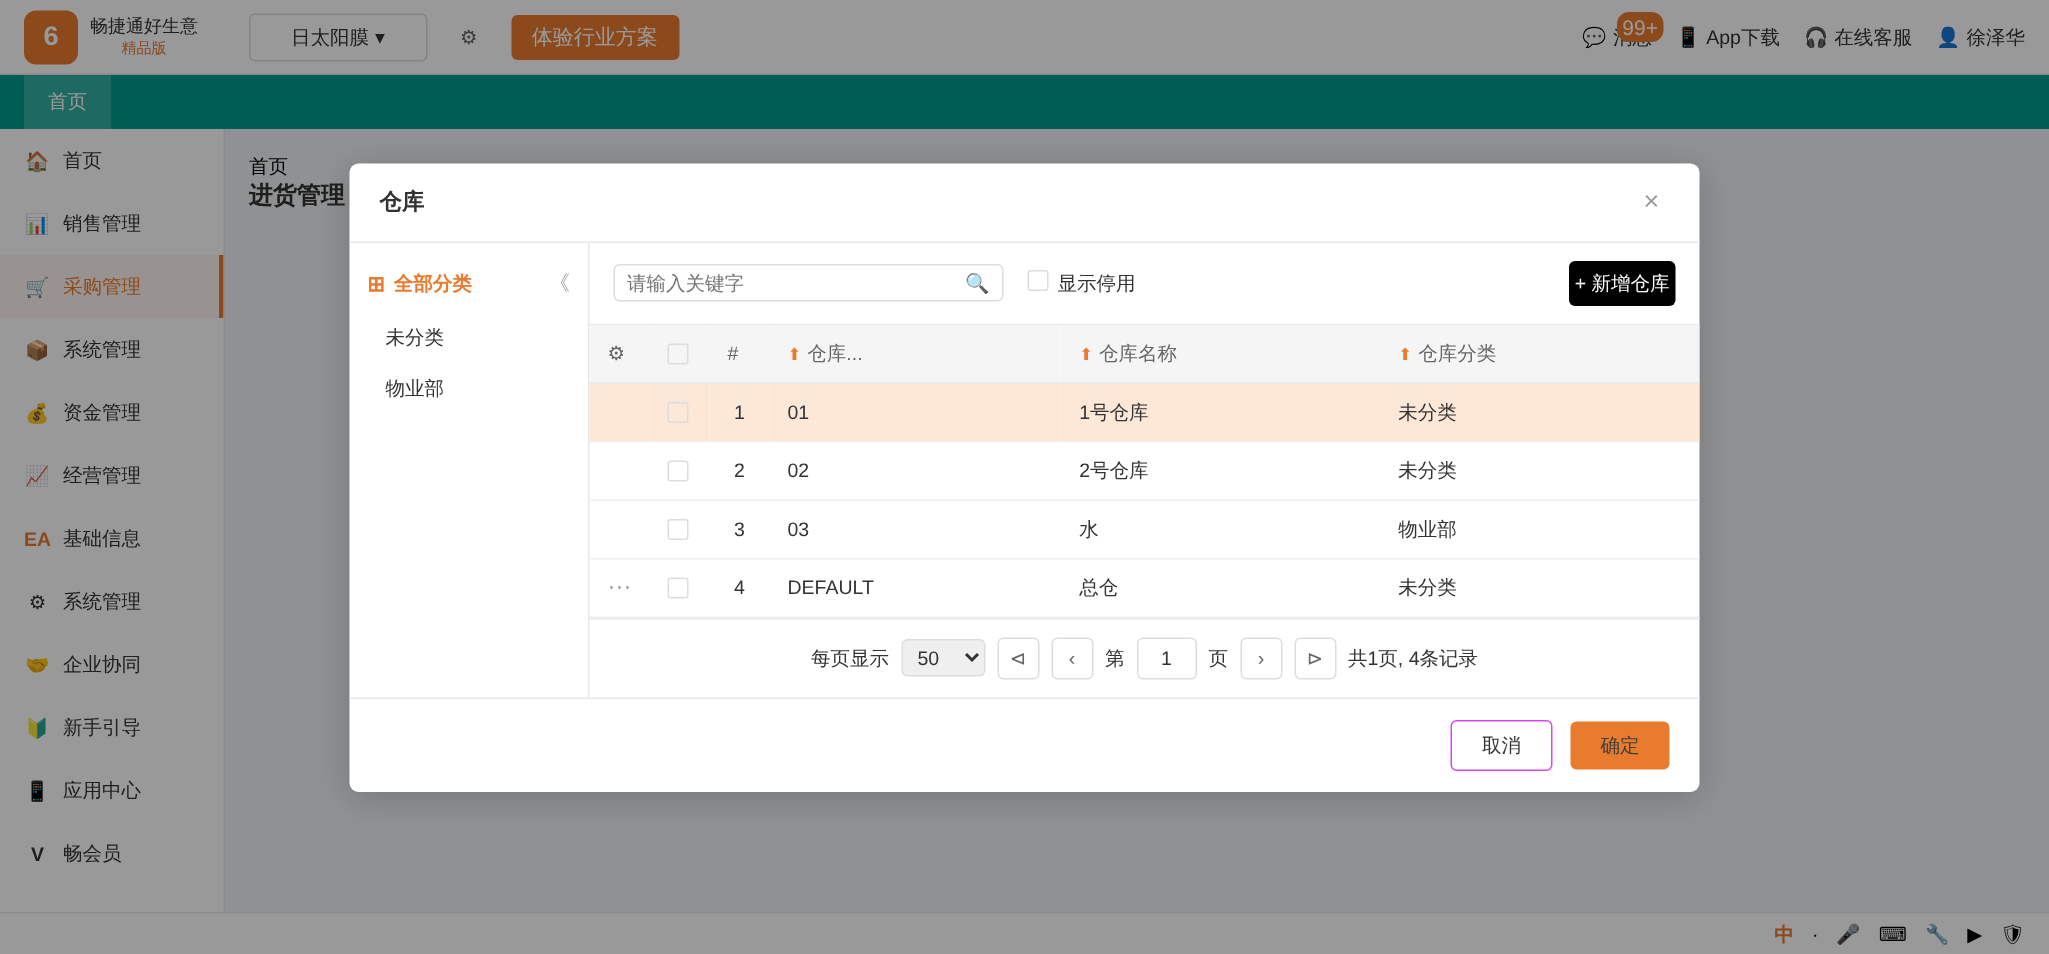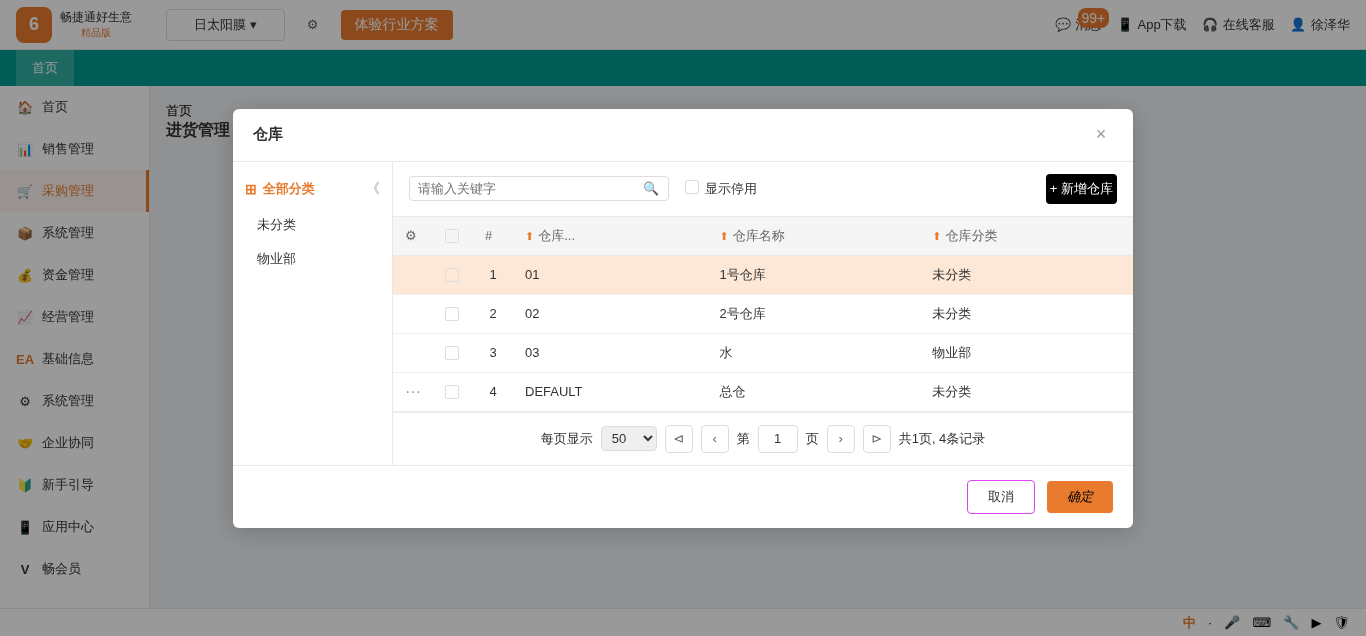--- a/index.html
+++ b/index.html
@@ -204,22 +204,22 @@
     
     .modal-footer {
       display: flex; align-items: center; justify-content: flex-end;
       padding: 14px 20px; border-top: 1px solid #e8e8e8; gap: 12px;
     }
     .cancel-btn {
       padding: 7px 20px; border: 1px solid #d946ef; border-radius: 4px;
       cursor: pointer; font-size: 13px; color: #333; background: #fff;
     }
     .confirm-btn {
-      padding: 7px 20px; background: #e97b2e; color: #000000;
-      border: none; border-radius: 4px; cursor: pointer; font-size: 13px; font-style: italic;
+      padding: 7px 20px; background: #e97b2e; color: #404040;
+      border: none; border-radius: 4px; cursor: pointer; font-size: 13px;
     }
 
     
     .row-action { color: #999; font-size: 16px; cursor: pointer; }
   </style>
 </head>
 <body>
 
 <div class="top-header">
   <div class="logo-area">

